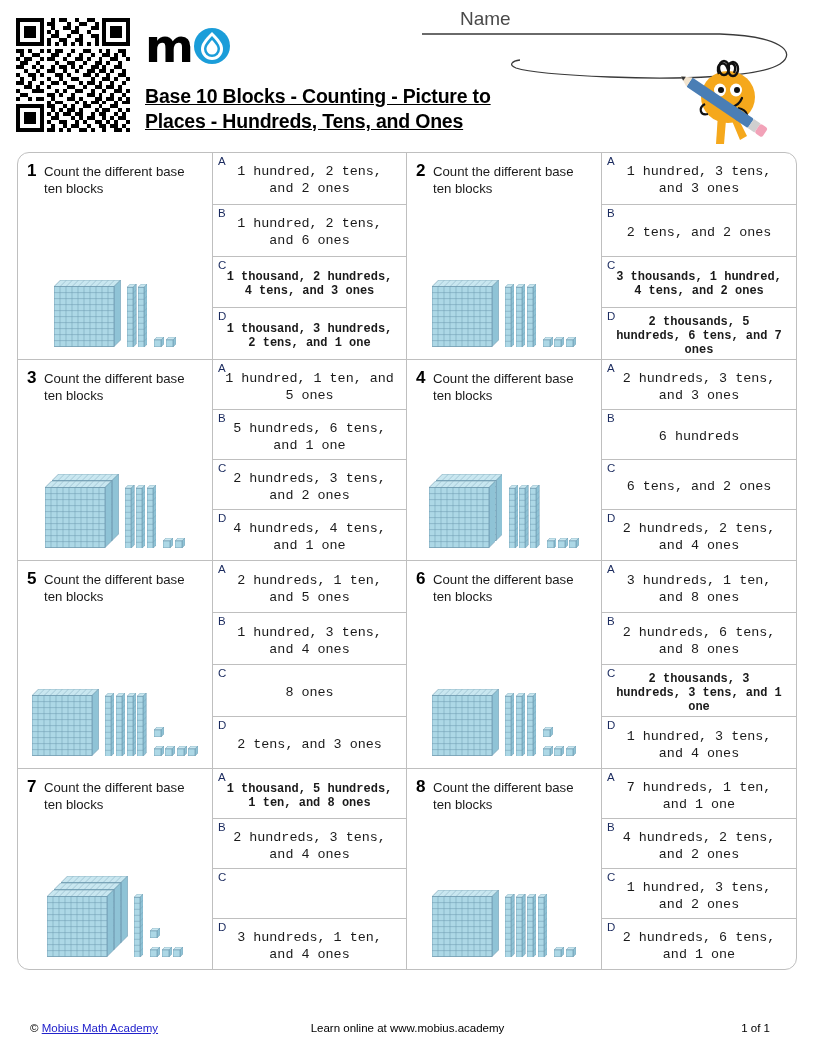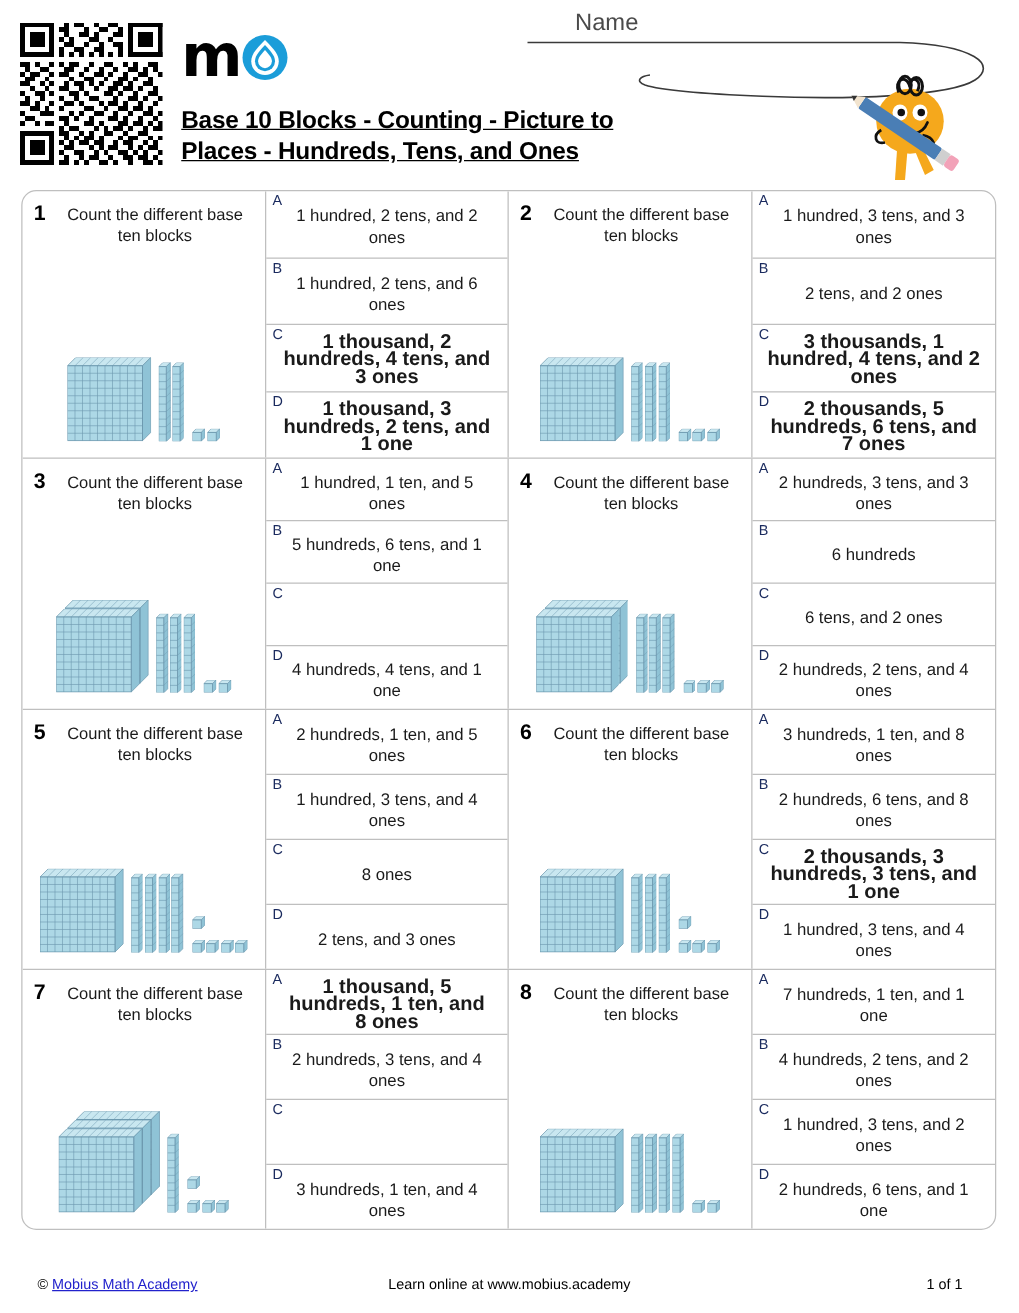--- a/index.html
+++ b/index.html
@@ -121,21 +121,21 @@
   .qnum {
     position: absolute;
     left: 9px; top: 8px;
     font-size: 17px;
     font-weight: bold;
     font-family: "Liberation Sans", sans-serif;
     color: #000;
   }
   .qtext {
     margin-left: 18px;
-    text-align: center;
+    text-align: left;
     font-size: 13.2px;
     line-height: 17px;
     color: #1a1a1a;
     font-family: "Liberation Sans", sans-serif;
   }
   .blocks-area {
     position: absolute;
     left: 0; right: 0; bottom: 8px;
     height: 80px;
     display: flex;
@@ -178,24 +178,24 @@
     color: #1a2a5e;
     font-family: "Liberation Sans", sans-serif;
   }
   .ans-text {
     text-align: center;
     font-size: 13.4px;
     line-height: 17px;
     color: #1a1a1a;
     padding: 0 4px;
     margin-top: 6px;
-    font-family: Liberation Sans, sans-serif;
+    font-family: Liberation Mono, monospace;
   }
   .ans-text.small {
-    font-size: 16px;
+    font-size: 12px;
     line-height: 14px;
     font-weight: bold;
   }
 
   
   .footer {
     position: absolute;
     left: 0; top: 1022px;
     width: 815px;
     height: 24px;
@@ -964,20 +964,21 @@
           <div class="ans">
           <span class="ans-letter">A</span>
           <span class="ans-text">1 hundred, 1 ten, and 5 ones</span>
         </div>
           <div class="ans">
           <span class="ans-letter">B</span>
           <span class="ans-text">5 hundreds, 6 tens, and 1 one</span>
         </div>
           <div class="ans">
           <span class="ans-letter">C</span>
+          <span class="ans-text">2 hundreds, 3 tens, and 2 ones</span>
         </div>
           <div class="ans">
           <span class="ans-letter">D</span>
           <span class="ans-text">4 hundreds, 4 tens, and 1 one</span>
         </div>
         </div>
       </div>
       <div class="qcell">
       <div class="prompt-pane">
         <div class="qnum">4</div>

